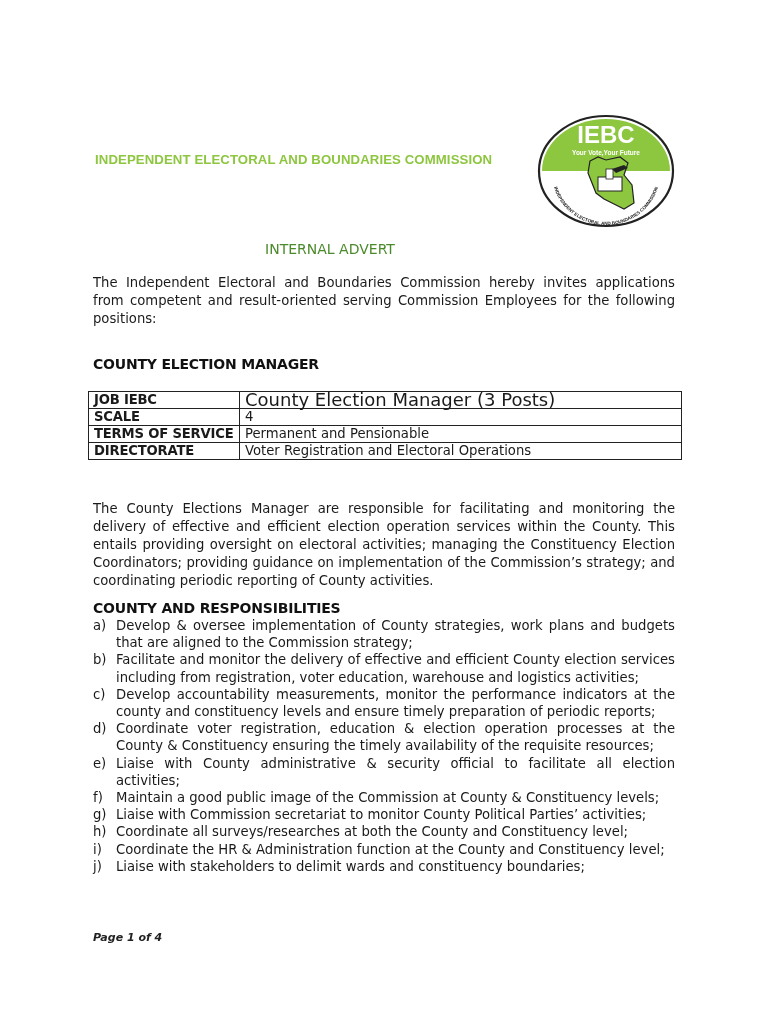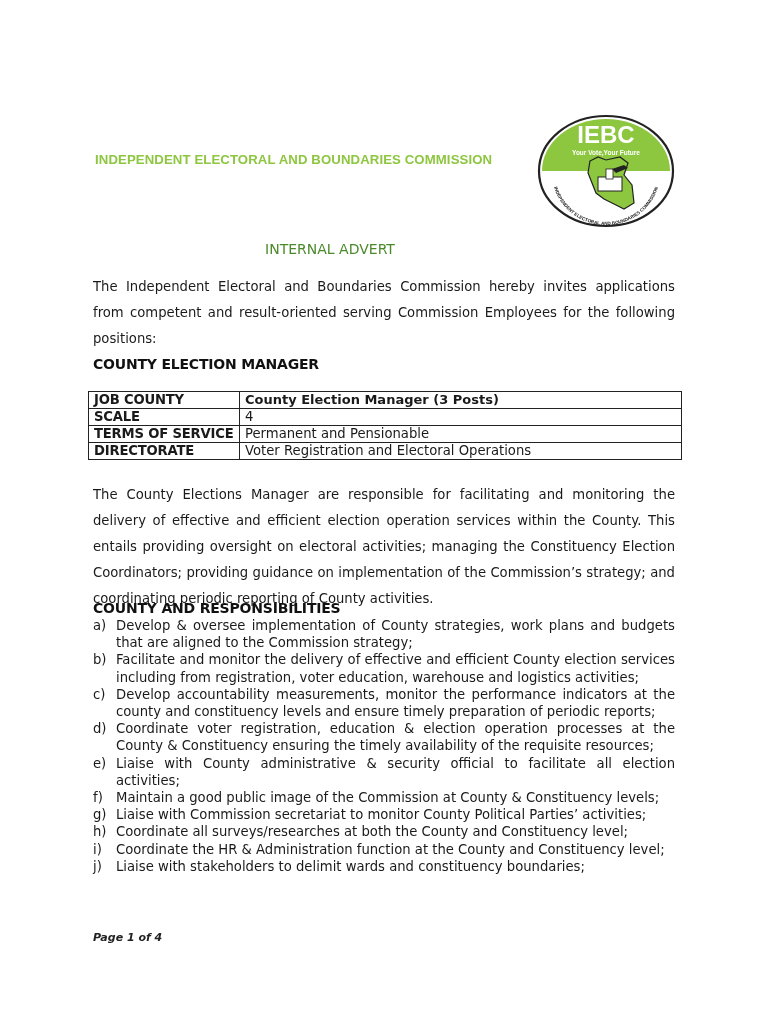--- a/index.html
+++ b/index.html
@@ -8,37 +8,37 @@
   .page { position: absolute; left: 0; top: 0; width: 768px; height: 1024px; background: #fff; }
 
   .org-name { position: absolute; left: 95px; top: 152px; font-family: "Liberation Sans", sans-serif;
               font-weight: bold; font-size: 13.2px; color: #8dc63f; letter-spacing: 0.1px; white-space: nowrap; }
 
   .logo { position: absolute; left: 536px; top: 113px; width: 140px; height: 116px; }
 
   .advert-title { position: absolute; left: 0; width: 660px; top: 241px; text-align: center;
                   font-size: 14px; color: #4b8a2b; font-family: "DejaVu Sans", sans-serif; }
 
-  .para { position: absolute; left: 93px; width: 582px; font-size: 13.2px; line-height: 26px;
+  .para { position: absolute; left: 93px; width: 582px; font-size: 13.2px; line-height: 18px;
           text-align: justify; font-family: "DejaVu Sans", sans-serif; }
   .intro { top: 274px; }
 
   .section-head { position: absolute; left: 93px; font-size: 14px; font-weight: bold; color: #111;
                   font-family: "DejaVu Sans", sans-serif; letter-spacing: -0.2px; }
   .sh-cem { top: 356px; }
   .sh-duties { top: 600px; }
 
   .job-table { position: absolute; left: 88px; top: 391px; width: 594px; border-collapse: collapse;
                font-family: "DejaVu Sans", sans-serif; font-size: 13.2px; }
   .job-table td { border: 1.3px solid #222; height: 16px; padding: 0 5px; line-height: 16px; vertical-align: middle; }
   .job-table td.k { width: 140px; font-weight: bold; letter-spacing: -0.2px; }
   .job-table td.v { }
-  .job-table tr:first-child td.v { font-weight: bold; font-size: 13px; }
+  .job-table tr:first-child td.v { font-weight: normal; font-size: 18px; }
 
-  .summary { top: 482px; }
+  .summary { top: 500px; }
 
   .duties { position: absolute; left: 93px; top: 617px; width: 582px; margin: 0; padding: 0; list-style: none;
             font-size: 13.2px; line-height: 17.2px; font-family: "DejaVu Sans", sans-serif; }
   .duties li { position: relative; padding-left: 23px; text-align: justify; }
   .duties li .mk { position: absolute; left: 0; top: 0; }
   .duties li .tx { display: block; }
 
   .footer { position: absolute; left: 93px; top: 931px; font-family: "DejaVu Sans", sans-serif;
             font-style: italic; font-weight: bold; font-size: 11px; color: #222; }
 </style>
@@ -76,21 +76,21 @@
 
   <div class="advert-title">INTERNAL ADVERT</div>
 
   <div class="para intro">The Independent Electoral and Boundaries Commission hereby invites applications from competent and result-oriented serving Commission Employees for the following positions:</div>
 
   <div class="section-head sh-cem">COUNTY ELECTION MANAGER</div>
 
   <table class="job-table">
     <tbody>
       <tr>
-        <td class="k">JOB COUNTY</td>
+        <td class="k">JOB IEBC</td>
         <td class="v">County Election Manager (3 Posts)</td>
       </tr>
       <tr>
         <td class="k">SCALE</td>
         <td class="v">4</td>
       </tr>
       <tr>
         <td class="k">TERMS OF SERVICE</td>
         <td class="v">Permanent and Pensionable</td>
       </tr>

